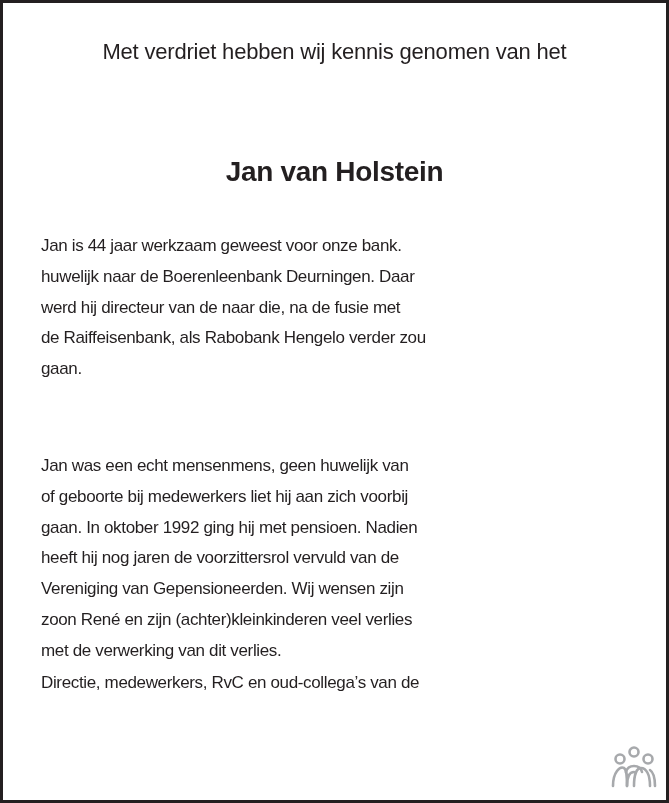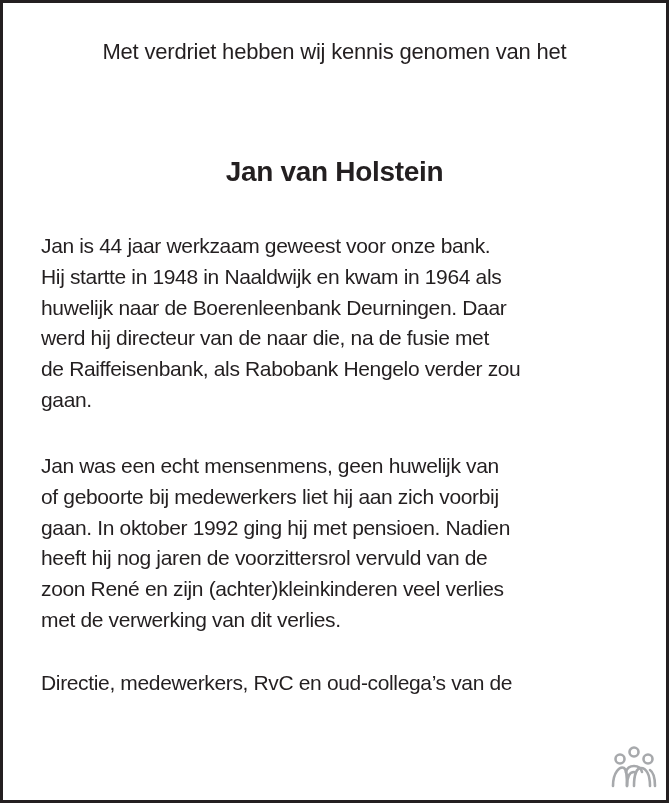--- a/index.html
+++ b/index.html
@@ -27,21 +27,21 @@
       left: 0; right: 0; top: 145px;
       text-align: center;
       font-size: 28px;
       font-weight: bold;
       line-height: 48px;
       letter-spacing: -0.3px;
     }
     .para {
       position: absolute;
       left: 38px; right: 20px;
-      font-size: 21px;
+      font-size: 17px;
       line-height: 30.8px;
       letter-spacing: -0.35px;
     }
     .para span { display: block; white-space: nowrap; }
     .p1 { top: 228px; }
     .p2 { top: 448px; }
     .p3 { top: 665px; }
     .logo {
       position: absolute;
       right: 8px; bottom: 12px;
@@ -54,32 +54,32 @@
 <div class="card">
 
   <div class="intro">
     <span>Met verdriet hebben wij kennis genomen van het</span>
   </div>
 
   <div class="name">Jan van Holstein</div>
 
   <div class="para p1">
     <span>Jan is 44 jaar werkzaam geweest voor onze bank.</span>
-    <span>Hij startte in 1948 in Naaldwijk en kwam in 1964 als</span>
     <span>huwelijk naar de Boerenleenbank Deurningen. Daar</span>
     <span>werd hij directeur van de naar die, na de fusie met</span>
     <span>de Raiffeisenbank, als Rabobank Hengelo verder zou</span>
     <span>gaan.</span>
   </div>
 
   <div class="para p2">
     <span>Jan was een echt mensenmens, geen huwelijk van</span>
     <span>of geboorte bij medewerkers liet hij aan zich voorbij</span>
     <span>gaan. In oktober 1992 ging hij met pensioen. Nadien</span>
     <span>heeft hij nog jaren de voorzittersrol vervuld van de</span>
+    <span>Vereniging van Gepensioneerden. Wij wensen zijn</span>
     <span>zoon René en zijn (achter)kleinkinderen veel verlies</span>
     <span>met de verwerking van dit verlies.</span>
   </div>
 
   <div class="para p3">
     <span>Directie, medewerkers, RvC en oud-collega’s van de</span>
   </div>
 
   <div class="logo">
     <svg width="48" height="42" viewBox="0 0 48 42" fill="none" stroke="#a7a9ac" stroke-width="2.6" stroke-linecap="round">

